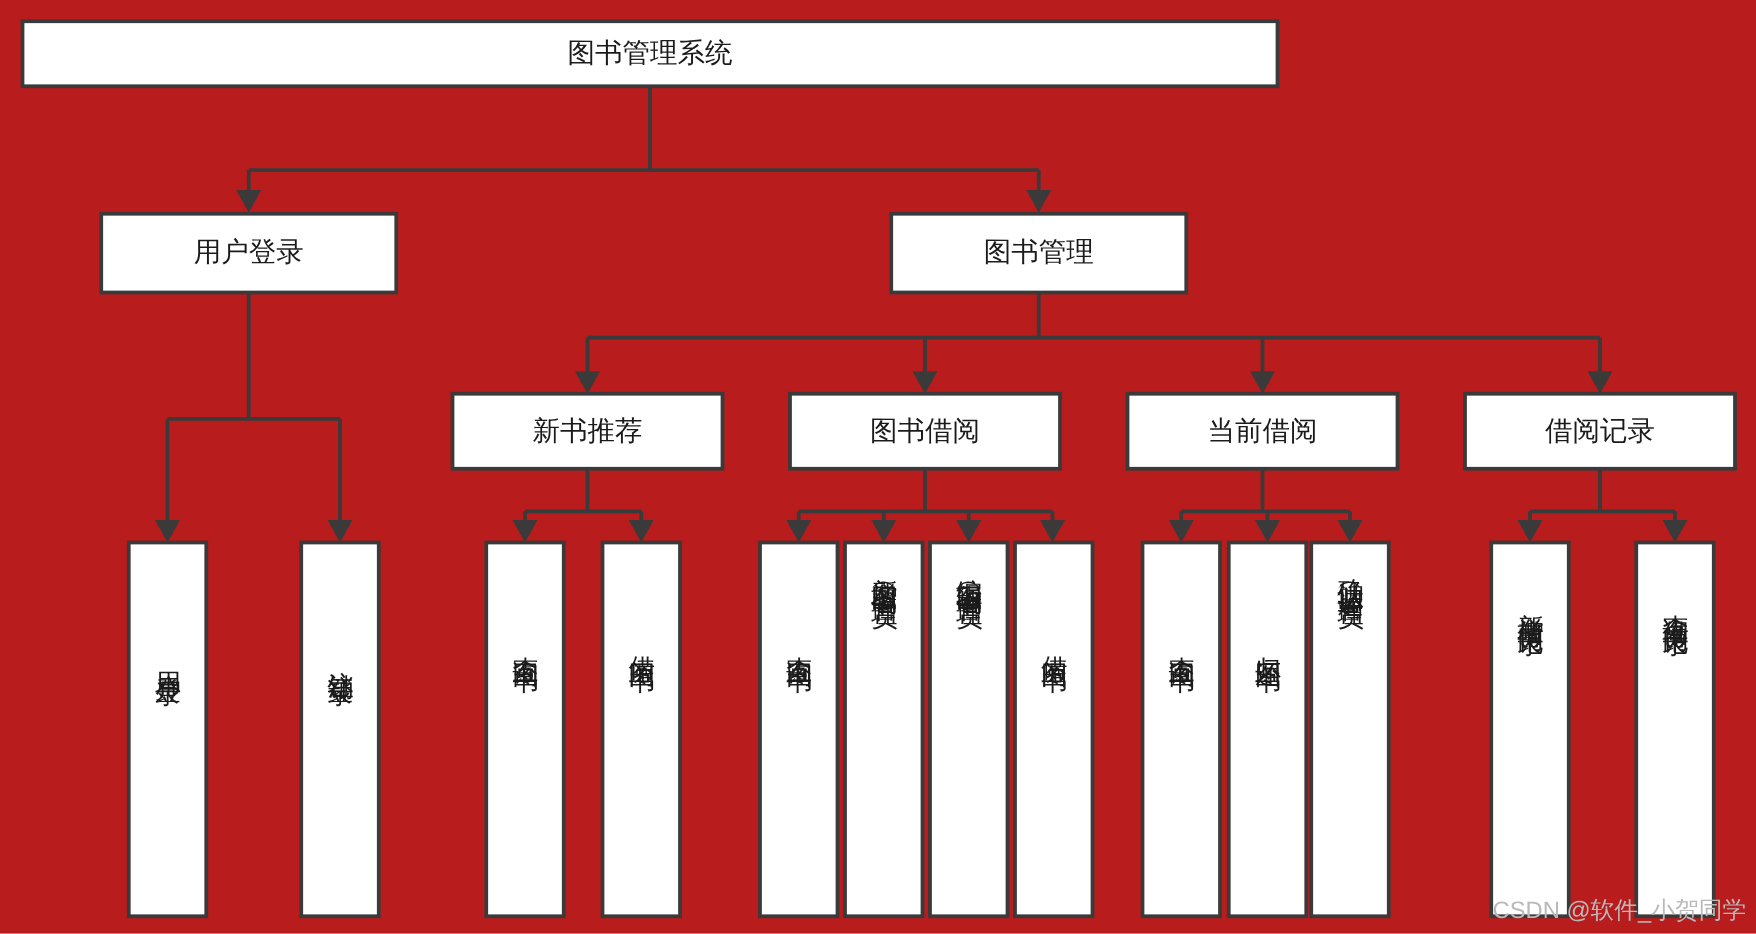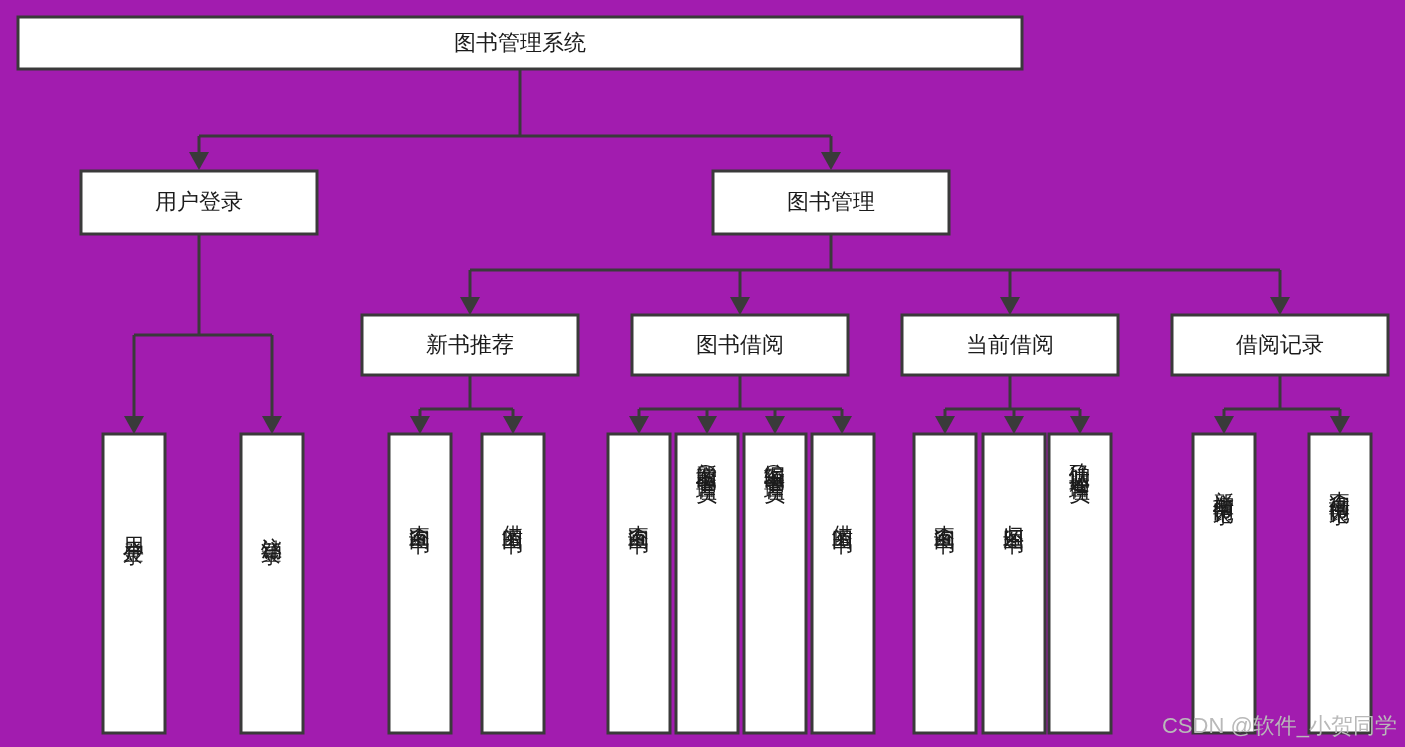--- a/index.html
+++ b/index.html
@@ -8,21 +8,21 @@
     padding: 0;
     background: #ffffff;
   }
   body {
     font-family: "Liberation Sans", "DejaVu Sans", sans-serif;
   }
   #diagram-root {
     position: relative;
     width: 1405px;
     height: 747px;
-    background: #a21caf;
+    background: #b91c1c;
     overflow: hidden;
   }
   svg.flow-canvas {
     position: absolute;
     left: 0;
     top: 0;
     width: 1405px;
     height: 747px;
     display: block;
   }
@@ -54,21 +54,21 @@
     fill: #1b1b1b;
     writing-mode: vertical-rl;
     text-orientation: upright;
     letter-spacing: 3px;
   }
   .watermark-text {
     position: absolute;
     right: 8px;
     bottom: 6px;
     font-family: "Liberation Sans", "DejaVu Sans", sans-serif;
-    font-size: 22px;
+    font-size: 19px;
     color: #b9b9b9;
     white-space: nowrap;
     pointer-events: none;
   }
 </style>
 </head>
 <body>
 
 <div id="diagram-root">
 

